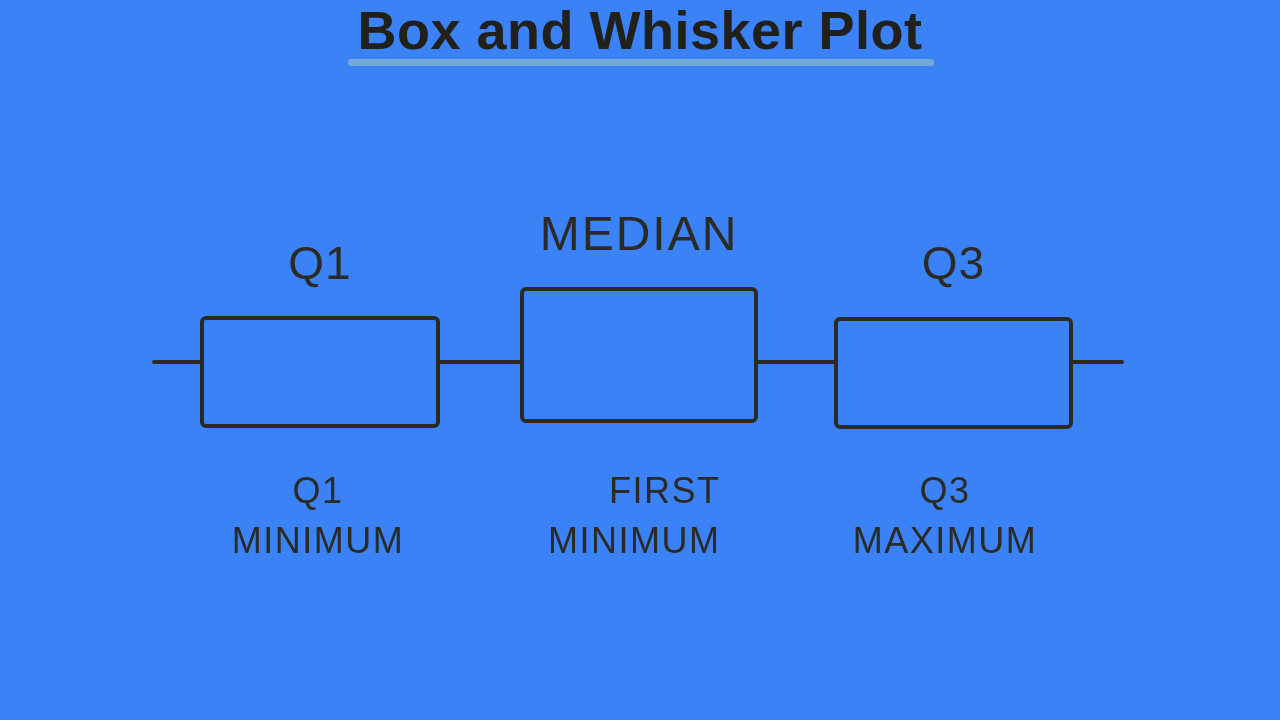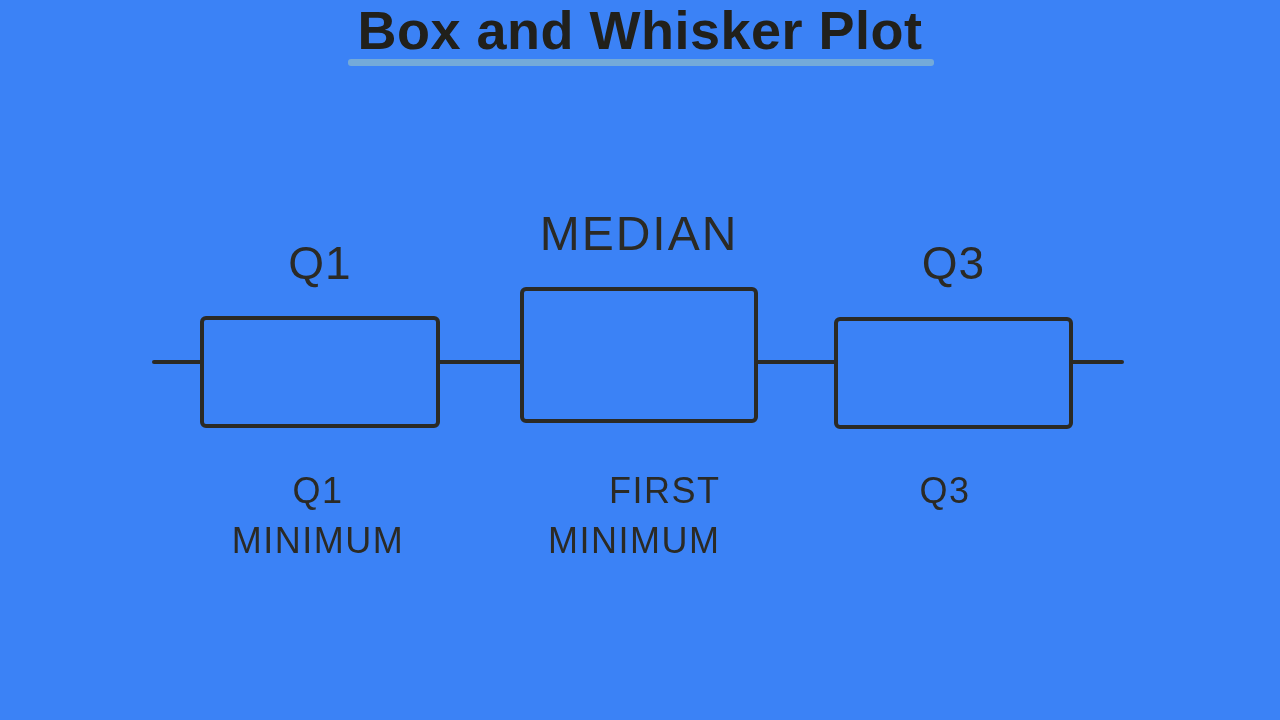--- a/index.html
+++ b/index.html
@@ -103,15 +103,16 @@
   <div class="bottom-label bottom-label-1">
     <span>Q1</span>
     <span>MINIMUM</span>
   </div>
   <div class="bottom-label bottom-label-2">
     <span>FIRST</span>
     <span>MINIMUM</span>
   </div>
   <div class="bottom-label bottom-label-3">
     <span>Q3</span>
+    <span>MAXIMUM</span>
   </div>
 
 </div>
 
 </body></html>

